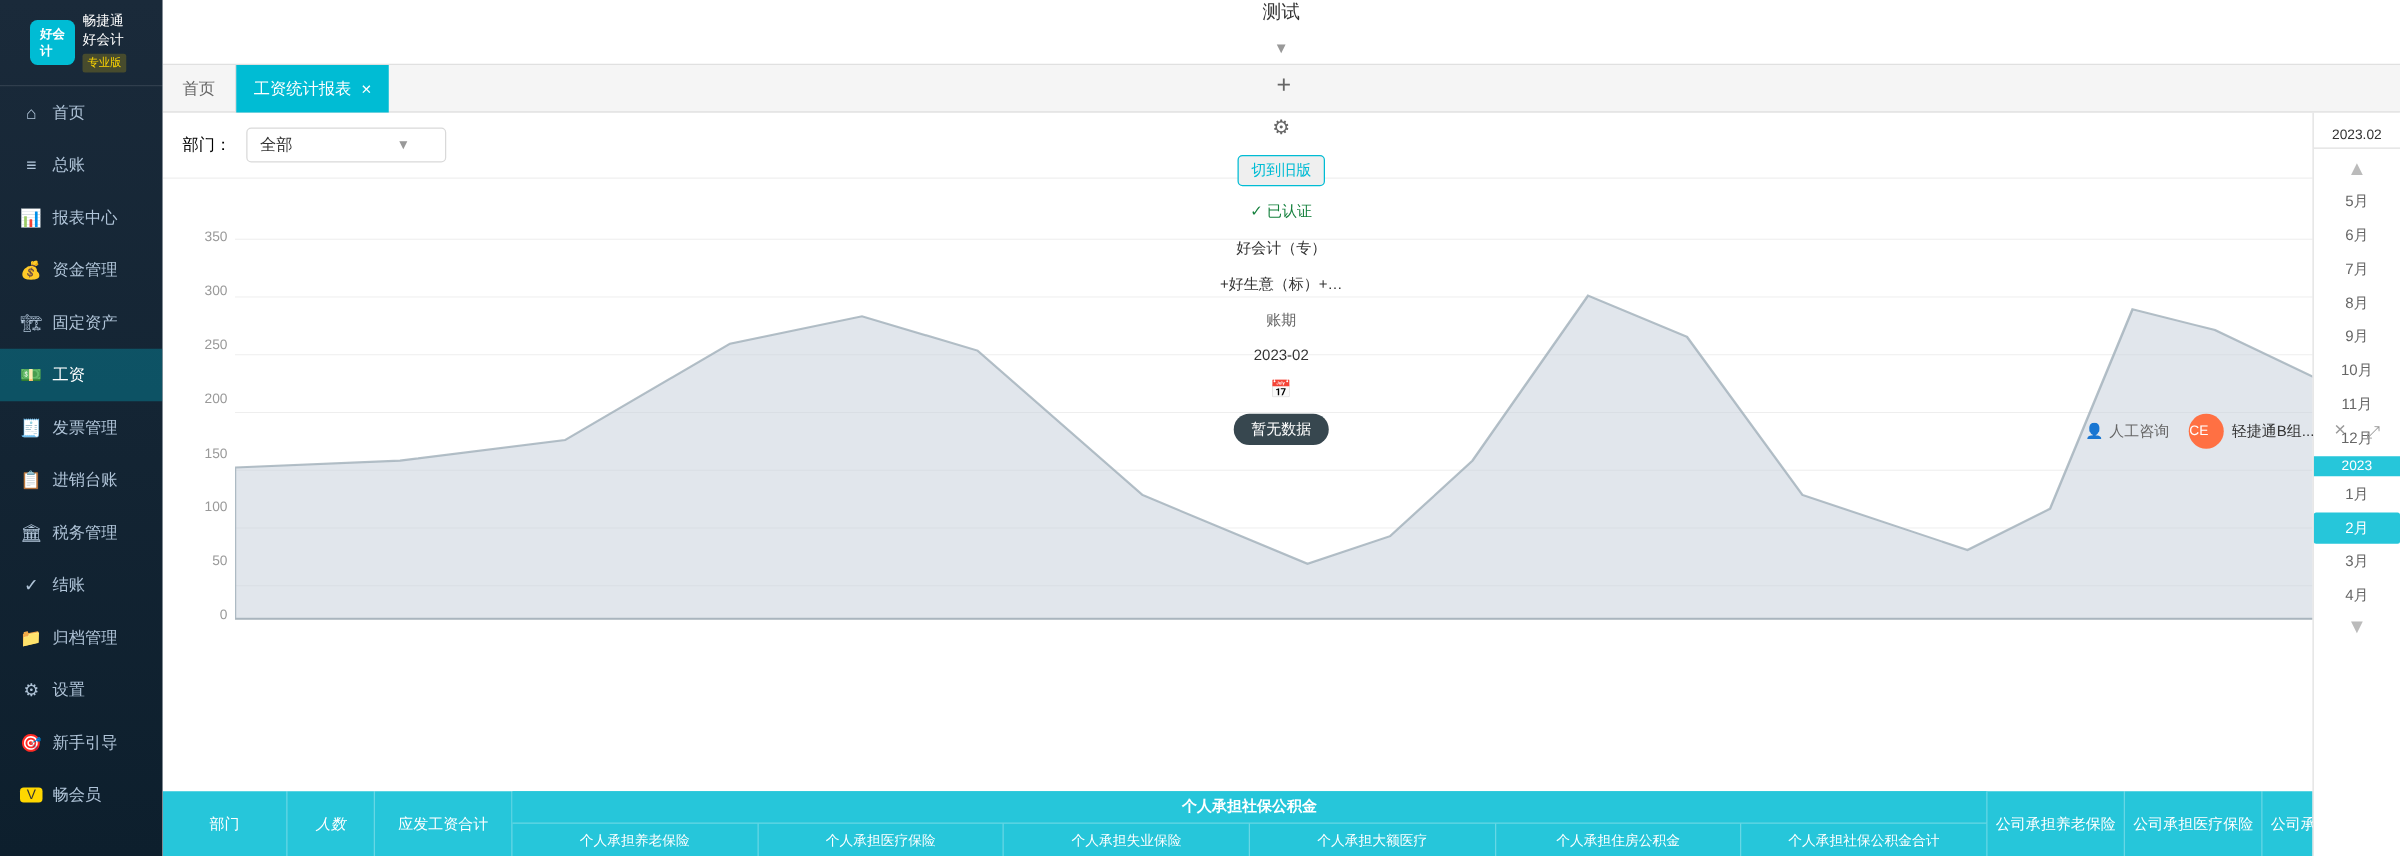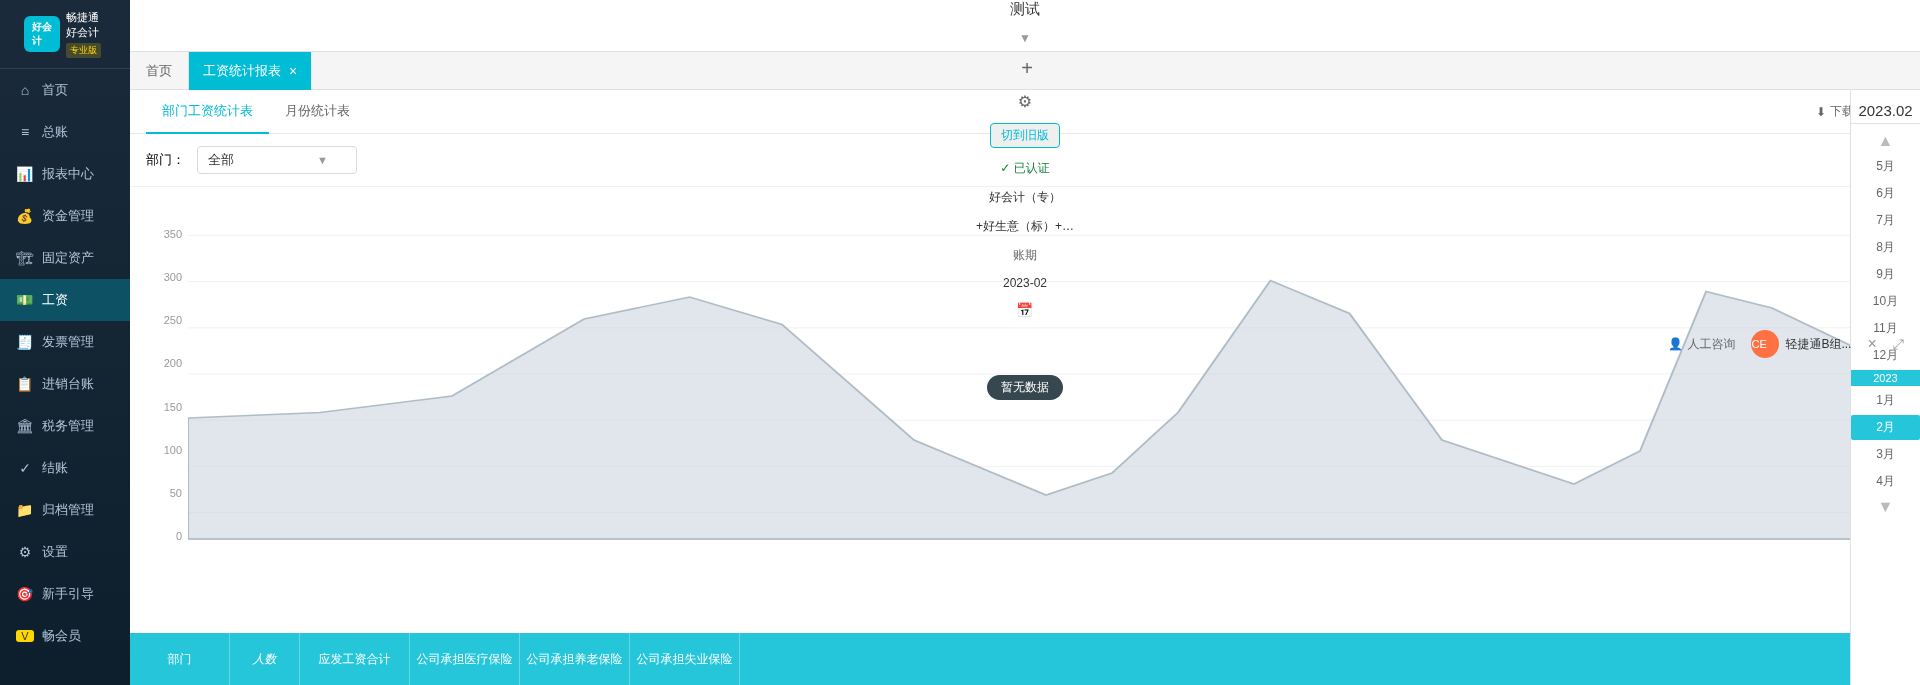--- a/index.html
+++ b/index.html
@@ -119,21 +119,21 @@
       border-right: 1px solid rgba(255,255,255,0.3);
     }
 
     
     .right-panel {
       position: fixed; right: 0; top: 90px; width: 70px; background: #fff;
       border-left: 1px solid #e0e0e0; display: flex; flex-direction: column;
       align-items: center; padding-top: 8px; gap: 2px; height: 595px; overflow: hidden;
     }
     .right-panel-date {
-      font-size: 15px; color: #333; padding: 4px 6px; text-align: center;
+      font-size: 11px; color: #333; padding: 4px 6px; text-align: center;
       border-bottom: 1px solid #e0e0e0; width: 100%; margin-bottom: 4px;
     }
     .right-panel-nav {
       font-size: 16px; color: #bbb; cursor: pointer; padding: 2px;
     }
     .right-panel-item {
       font-size: 12px; color: #666; padding: 4px 0; cursor: pointer;
       width: 100%; text-align: center;
     }
     .right-panel-item.active-year {
@@ -260,38 +260,20 @@
     <span>首页</span>
   </div>
   <div class="tab-active">
     <span>工资统计报表</span>
     <span class="tab-close">×</span>
   </div>
 </div>
 
 <div class="main-content">
 
-  <div class="sub-tabs">
-    <div class="sub-tab active">
-      <span>部门工资统计表</span>
-    </div>
-    <div class="sub-tab">
-      <span>月份统计表</span>
-    </div>
-    <div class="sub-tab-actions">
-      <div class="action-btn">
-        <span>⬇</span>
-        <span>下载</span>
-      </div>
-      <div class="action-btn">
-        <span>↻</span>
-        <span>刷新</span>
-      </div>
-    </div>
-  </div>
 
   <div class="filter-row">
     <span>部门：</span>
     <div class="filter-select">
       <span>全部</span>
       <span class="filter-select-arrow">▼</span>
     </div>
   </div>
 
   <div class="chart-area">
@@ -329,22 +311,33 @@
       </div>
     </div>
   </div>
 
   <div class="table-footer">
     <div class="table-header-row">
       <div class="th-cell" style="width:100px;">部门</div>
       <div class="th-cell" style="width:70px;font-style:italic;">人数</div>
       <div class="th-cell" style="width:110px;">应发工资合计</div>
 
+      <div style="display:flex;flex-direction:column;flex:1;">
+        <div class="th-group-header" style="padding:4px 0;border-bottom:1px solid rgba(255,255,255,0.3);">个人承担社保公积金</div>
+        <div style="display:flex;">
+          <div class="th-cell" style="flex:1;height:26px;font-size:11px;">个人承担养老保险</div>
+          <div class="th-cell" style="flex:1;height:26px;font-size:11px;">个人承担医疗保险</div>
+          <div class="th-cell" style="flex:1;height:26px;font-size:11px;">个人承担失业保险</div>
+          <div class="th-cell" style="flex:1;height:26px;font-size:11px;">个人承担大额医疗</div>
+          <div class="th-cell" style="flex:1;height:26px;font-size:11px;">个人承担住房公积金</div>
+          <div class="th-cell" style="flex:1;height:26px;font-size:11px;">个人承担社保公积金合计</div>
+        </div>
+      </div>
+      <div class="th-cell" style="width:110px;">公司承担养老保险</div>
       <div class="th-cell" style="width:110px;">公司承担医疗保险</div>
-      <div class="th-cell" style="width:110px;">公司承担养老保险</div>
       <div class="th-cell" style="width:110px;">公司承担失业保险</div>
     </div>
   </div>
 </div>
 
 <div class="right-panel">
   <div class="right-panel-date">2023.02</div>
   <div class="right-panel-nav">▲</div>
   <div class="right-panel-item">5月</div>
   <div class="right-panel-item">6月</div>

